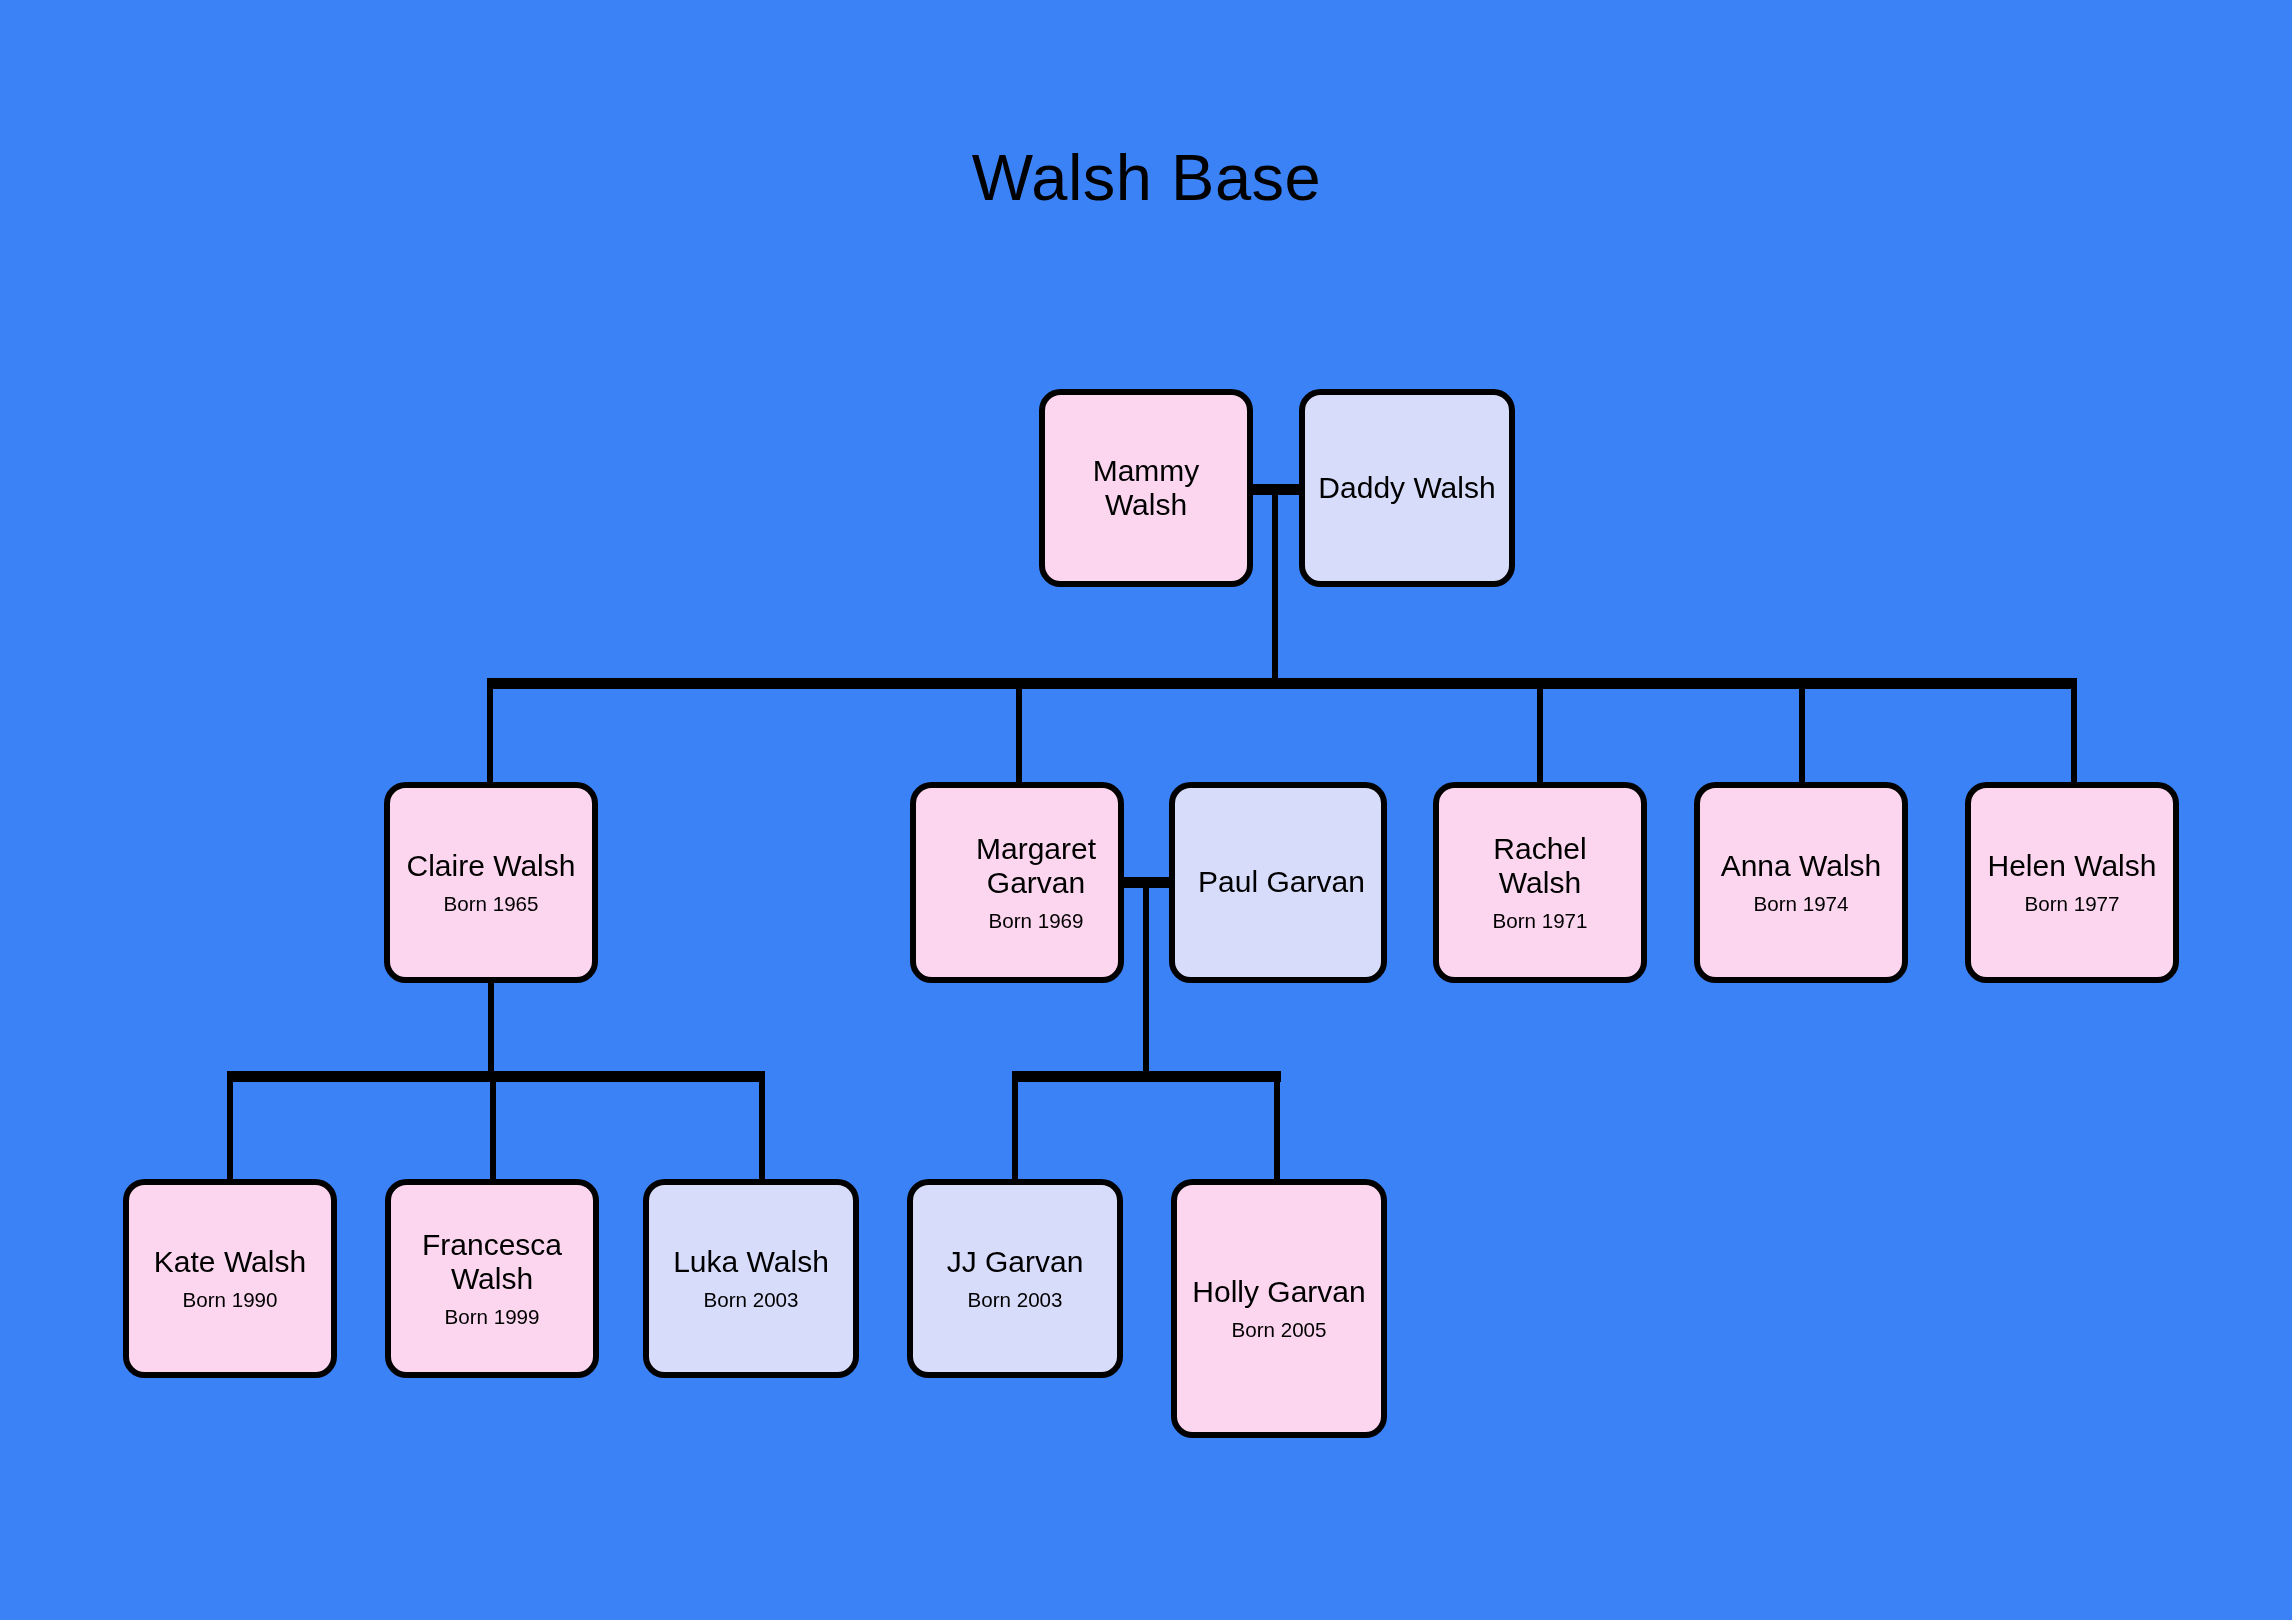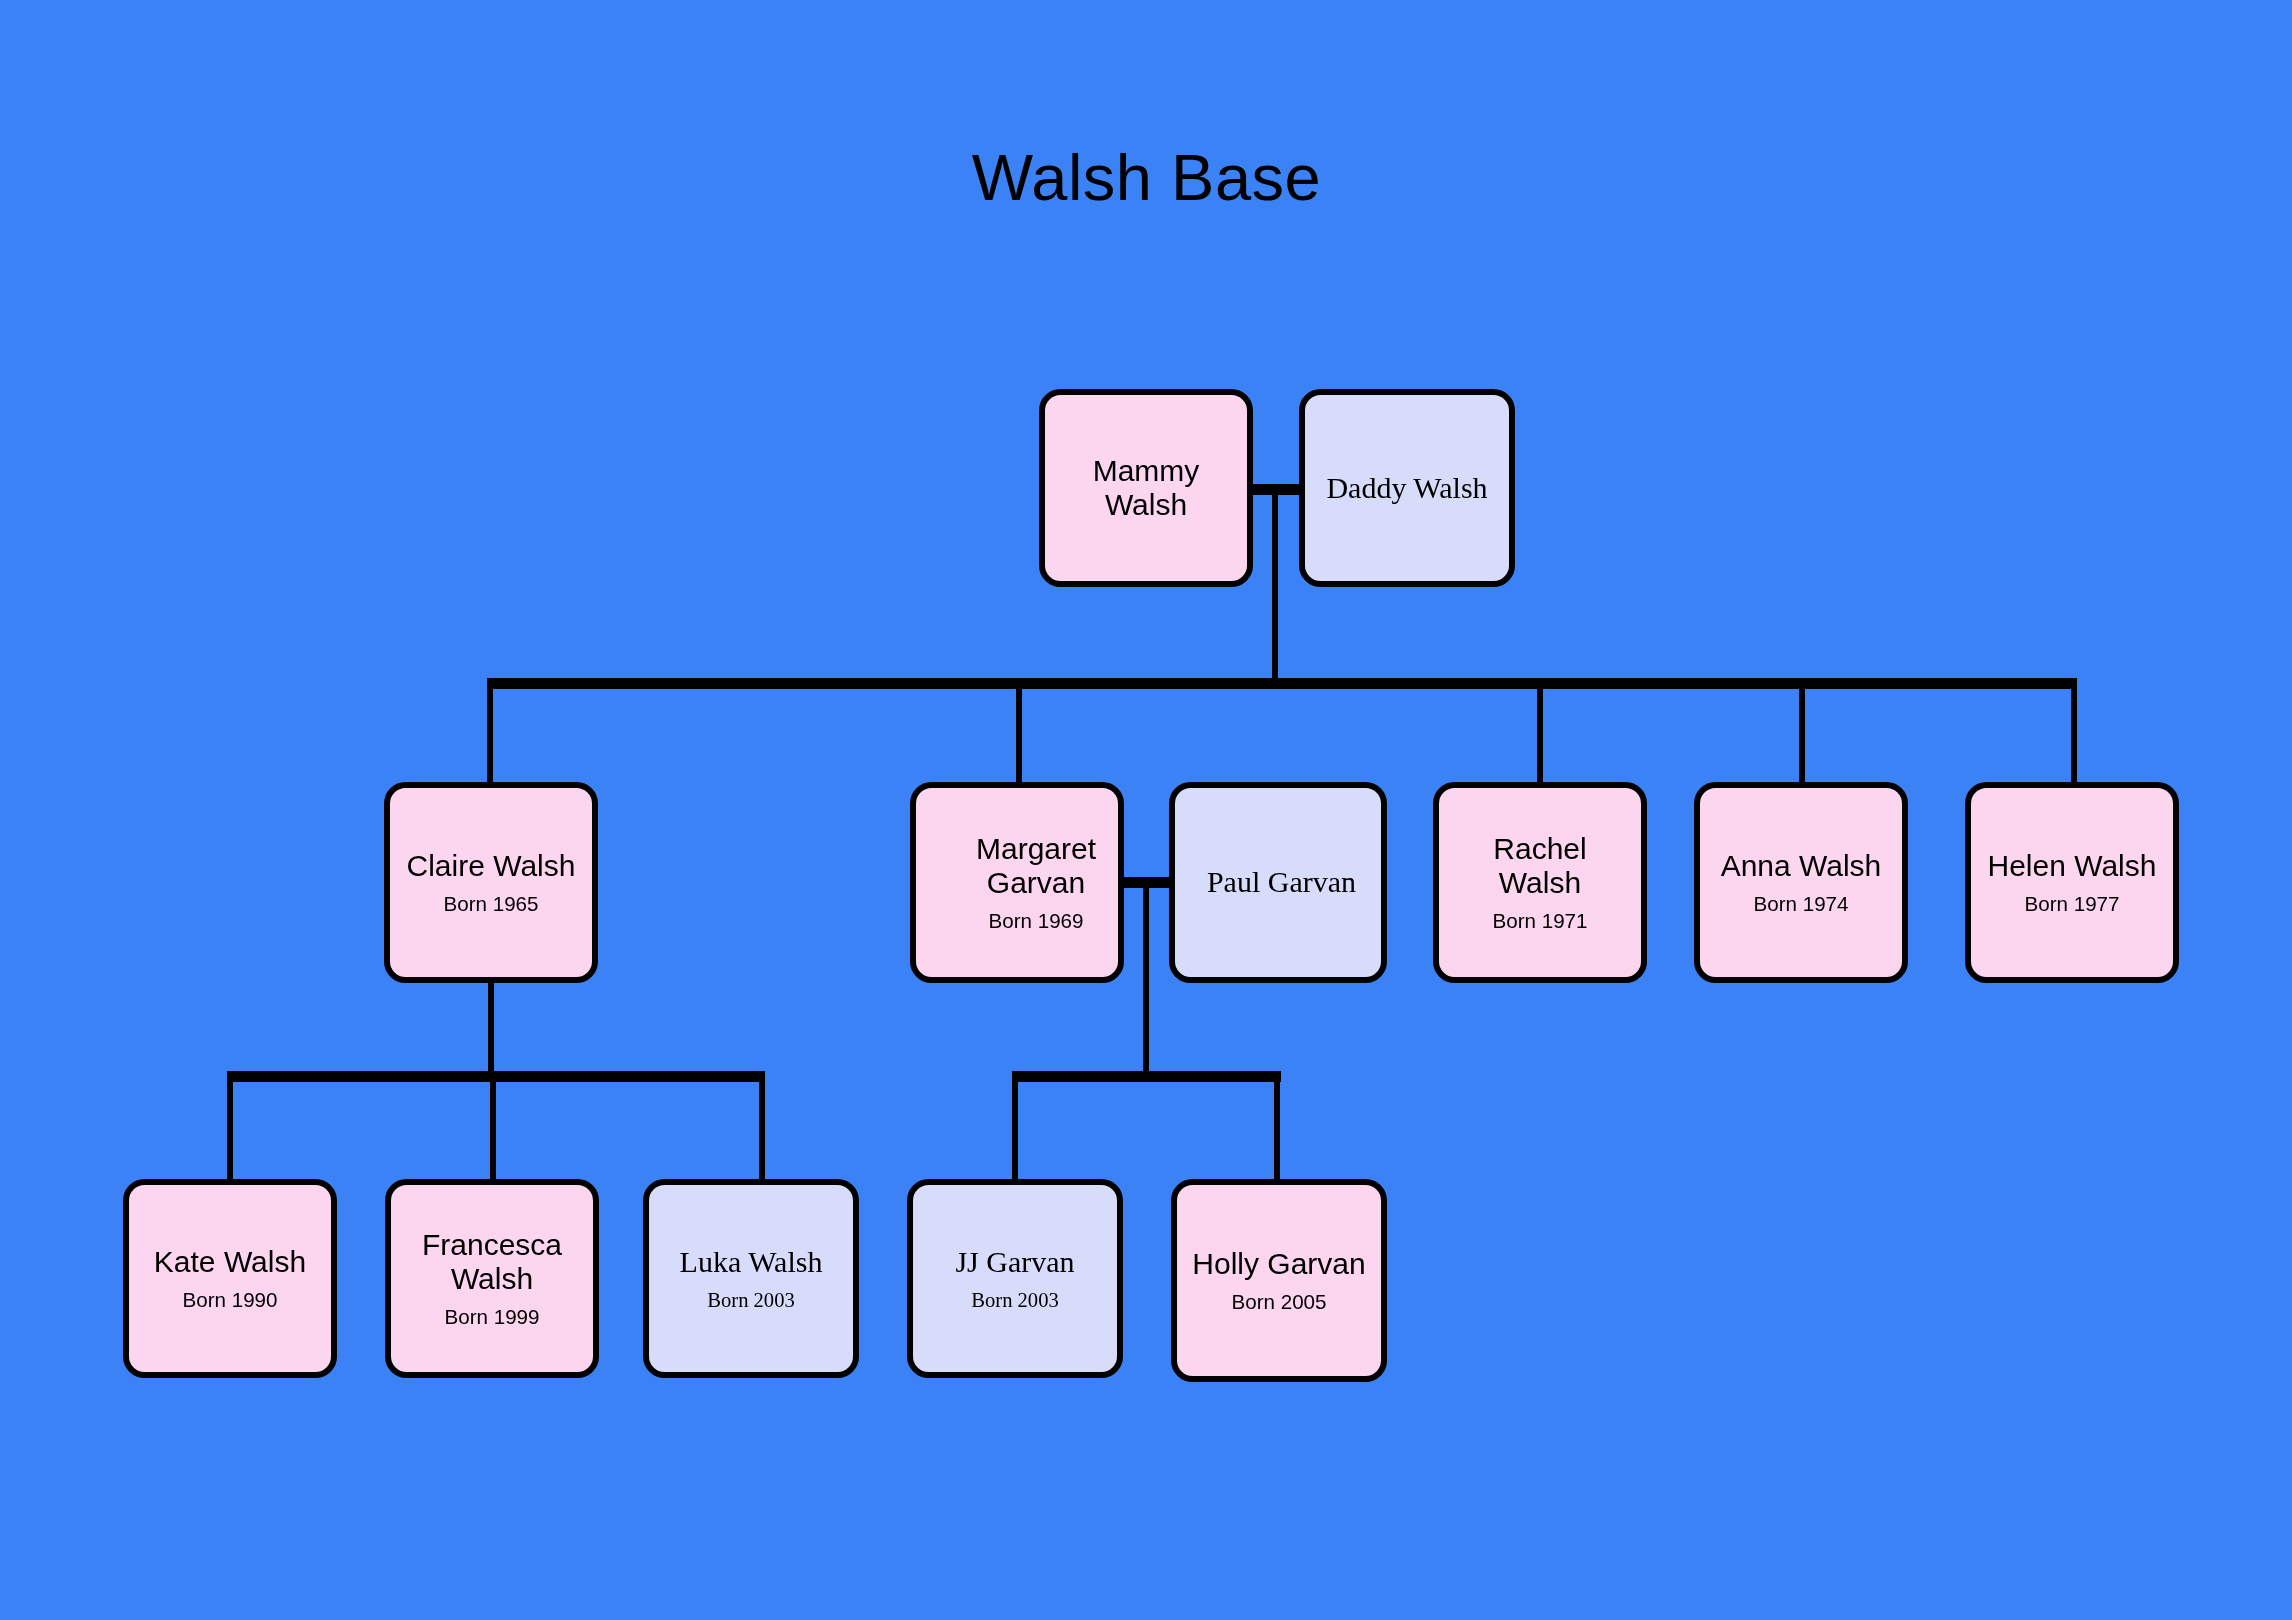--- a/index.html
+++ b/index.html
@@ -42,21 +42,21 @@
     border: 6.9px solid #000000;
     border-radius: 21.6px;
     display: flex;
     flex-direction: column;
     align-items: center;
     justify-content: center;
     text-align: center;
     z-index: 3;
   }
   .node.female { background: #fcd6ef; }
-  .node.male   { background: #d7dcfb; font-family: Liberation Serif, serif; }
+  .node.male   { background: #d7dcfb; }
 
   .node .node-name {
     font-size: 30px;
     line-height: 1.14;
     white-space: pre-line;
     color: #000000;
   }
   .node .node-born {
     font-size: 20.6px;
     line-height: 1.2;
@@ -166,19 +166,19 @@
   <div class="node male" style="left:643px; top:1179px; width:216px; height:199px;">
     <div class="node-name">Luka Walsh</div>
     <div class="node-born">Born 2003</div>
   </div>
 
   <div class="node male" style="left:907px; top:1179px; width:216px; height:199px;">
     <div class="node-name">JJ Garvan</div>
     <div class="node-born">Born 2003</div>
   </div>
 
-  <div class="node female" style="left:1171px; top:1179px; width:216px; height:203px;">
+  <div class="node female" style="left:1171px; top:1179px; width:216px; height:259px;">
     <div class="node-name">Holly Garvan</div>
     <div class="node-born">Born 2005</div>
   </div>
 
 </div>
 
 
 </body></html>

